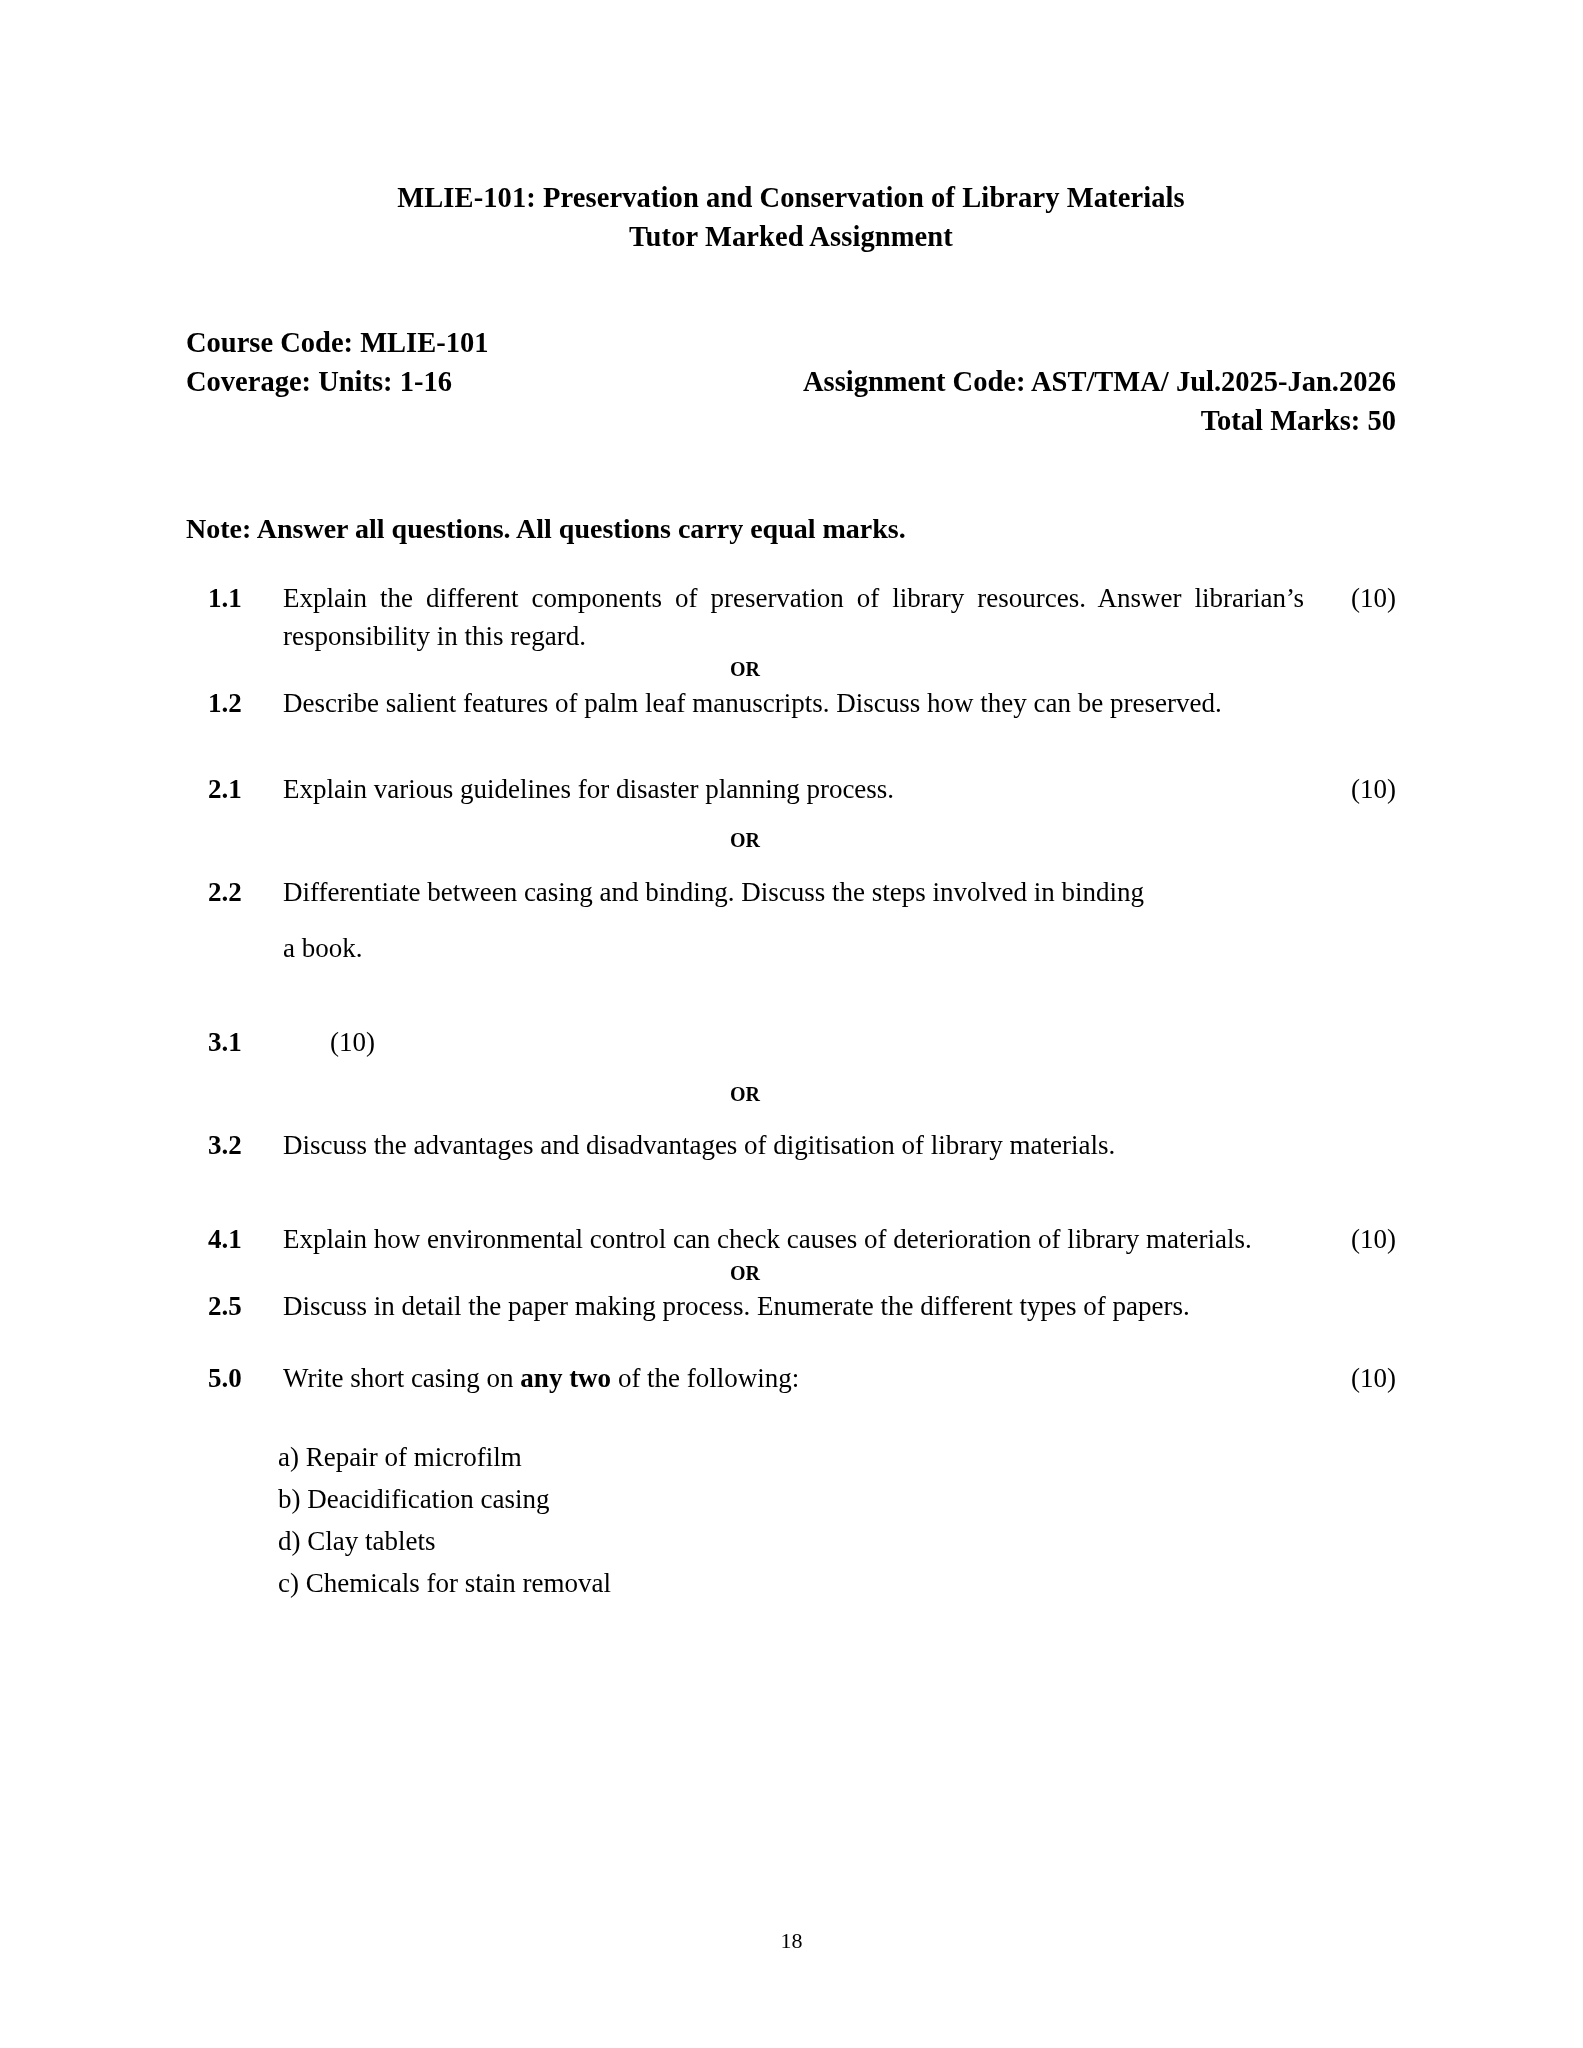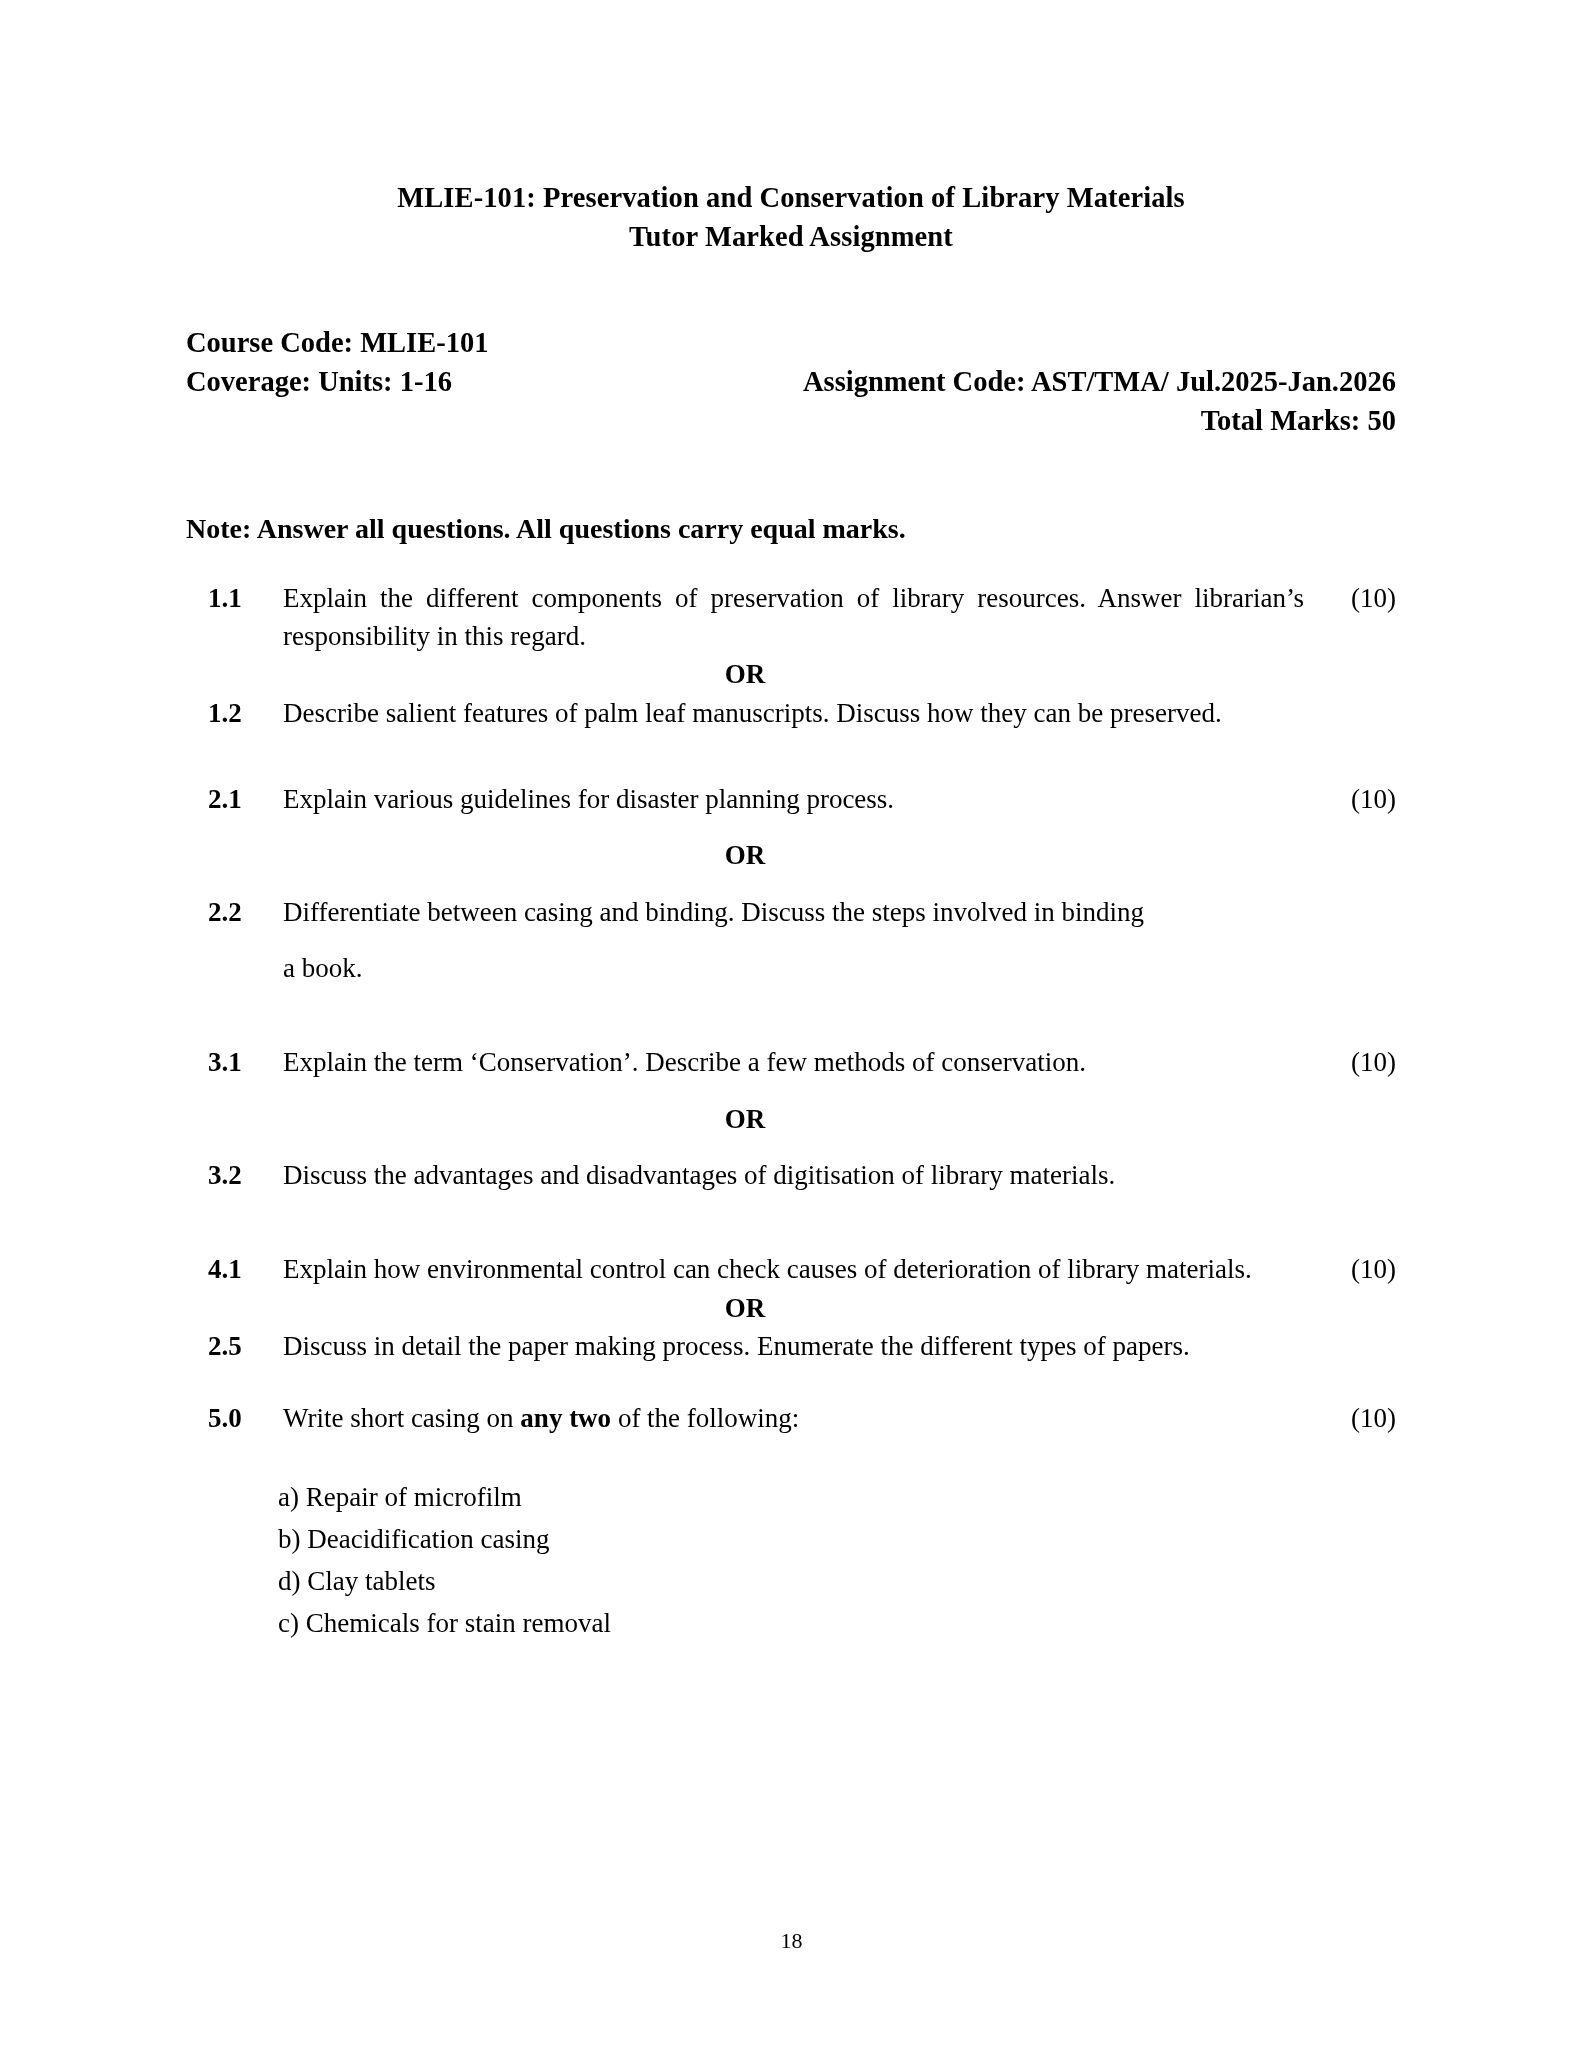--- a/index.html
+++ b/index.html
@@ -109,21 +109,21 @@
     font-size: 27px;
     line-height: 1.42;
     white-space: nowrap;
   }
   .q-marks.empty {
     visibility: hidden;
   }
   .or-sep {
     text-align: center;
     font-weight: bold;
-    font-size: 27px;
+    font-size: 20px;
     line-height: 1.42;
     padding-right: 92px;
   }
   .gap-sm { height: 18px; }
   .gap-md { height: 34px; }
   .gap-lg { height: 48px; }
   .gap-xl { height: 56px; }
 
   .q-body .loose-line {
     display: block;
@@ -218,23 +218,20 @@
           <span class="q-text">Differentiate between casing and binding. Discuss the steps involved in binding</span>
           <span class="q-text loose-line">a book.</span>
         </div>
         <div class="q-marks empty"></div>
       </div>
 
       <div class="gap-xl"></div>
 
       <div class="q-row">
         <div class="q-num">3.1</div>
-        <div class="q-body">
-          <span class="q-text">Explain the term ‘Conservation’. Describe a few methods of conservation.</span>
-        </div>
         <div class="q-marks">(10)</div>
       </div>
 
       <div class="gap-sm"></div>
       <div class="or-sep">OR</div>
       <div class="gap-sm"></div>
 
       <div class="q-row">
         <div class="q-num">3.2</div>
         <div class="q-body">

